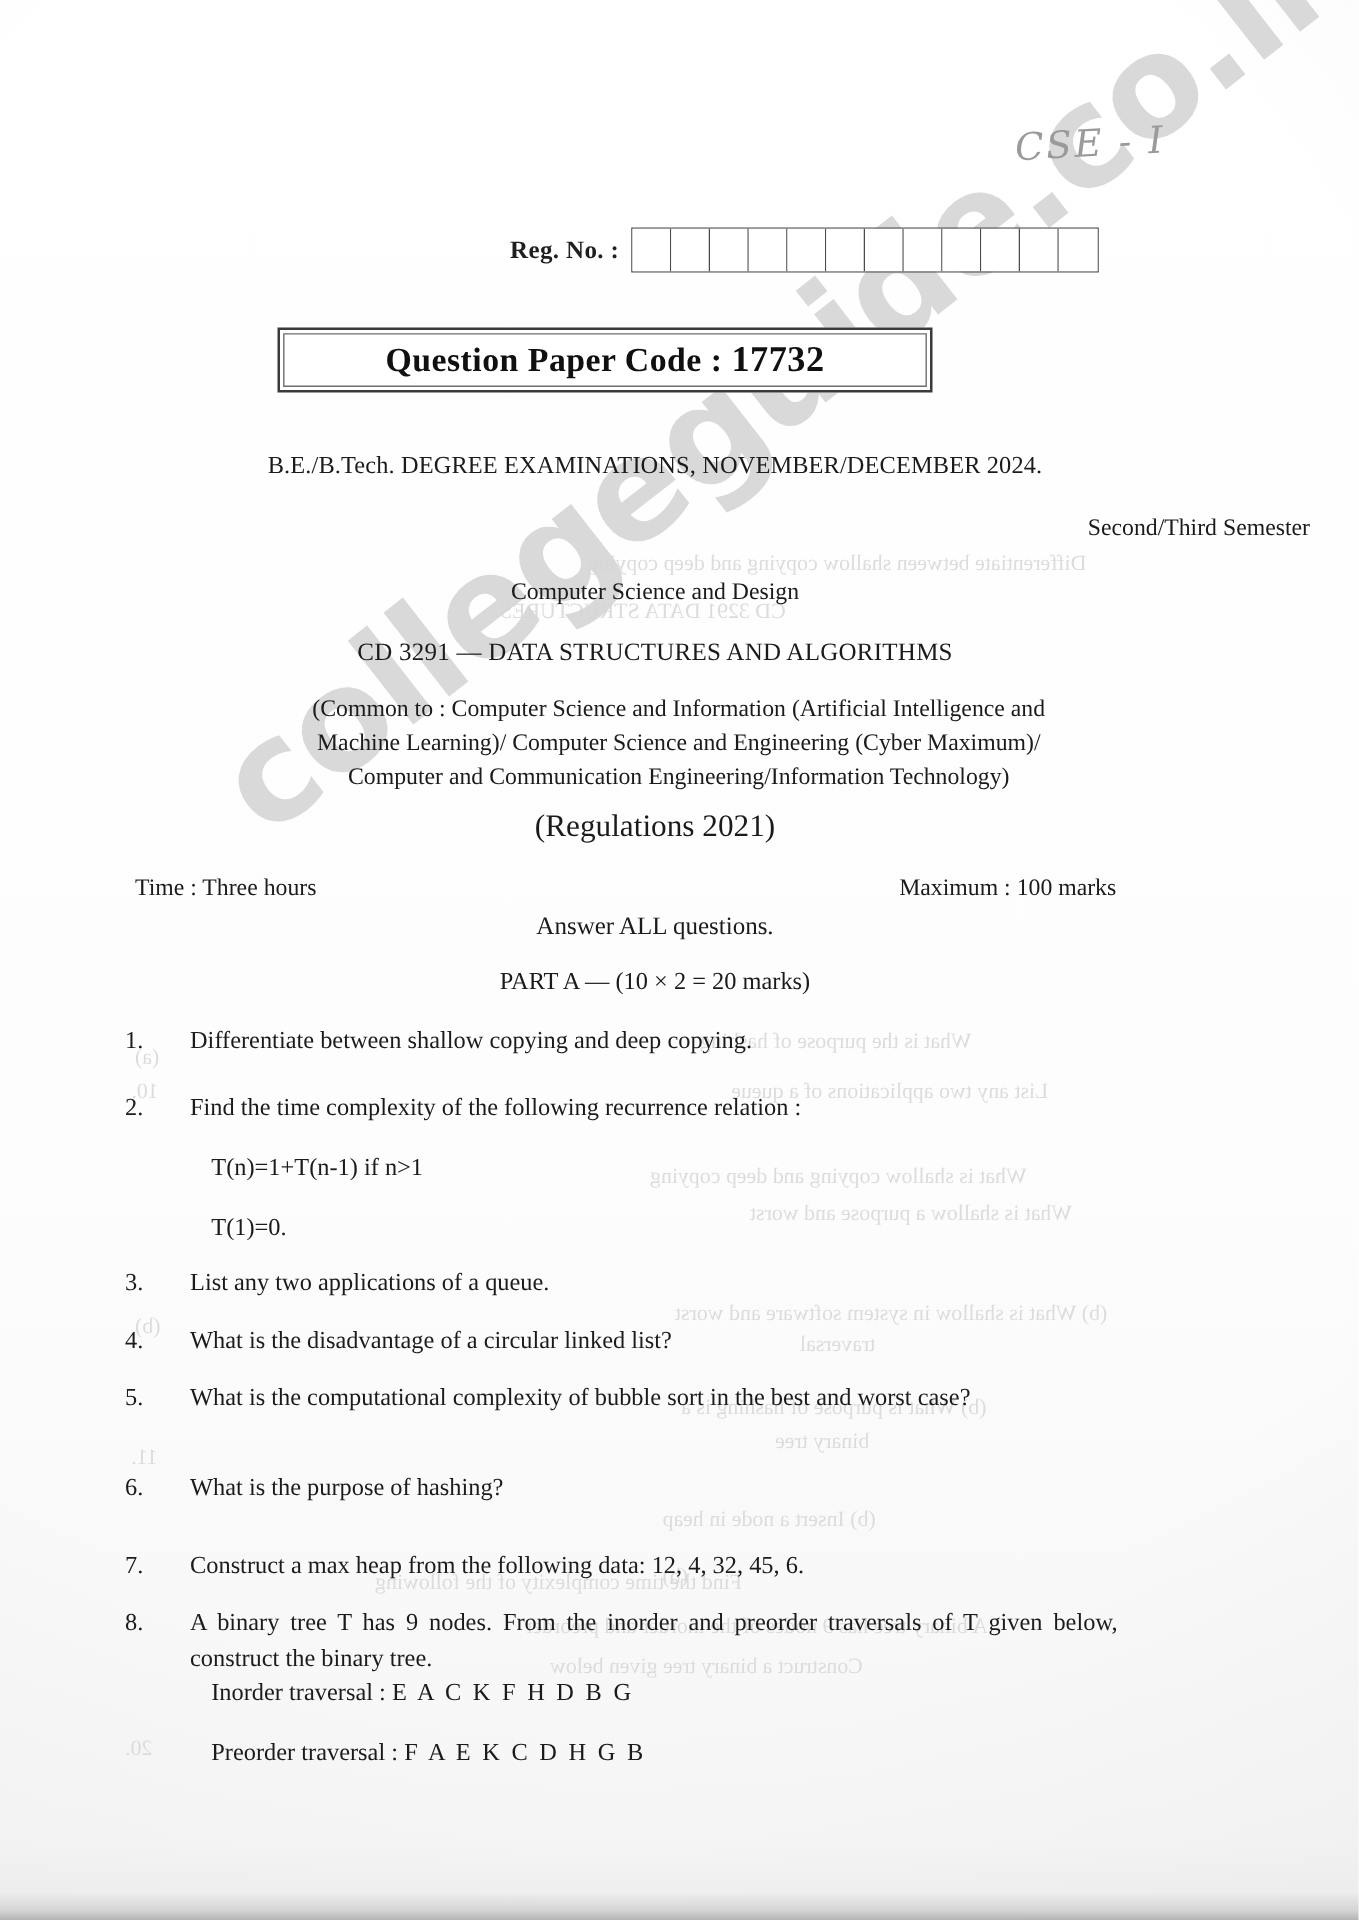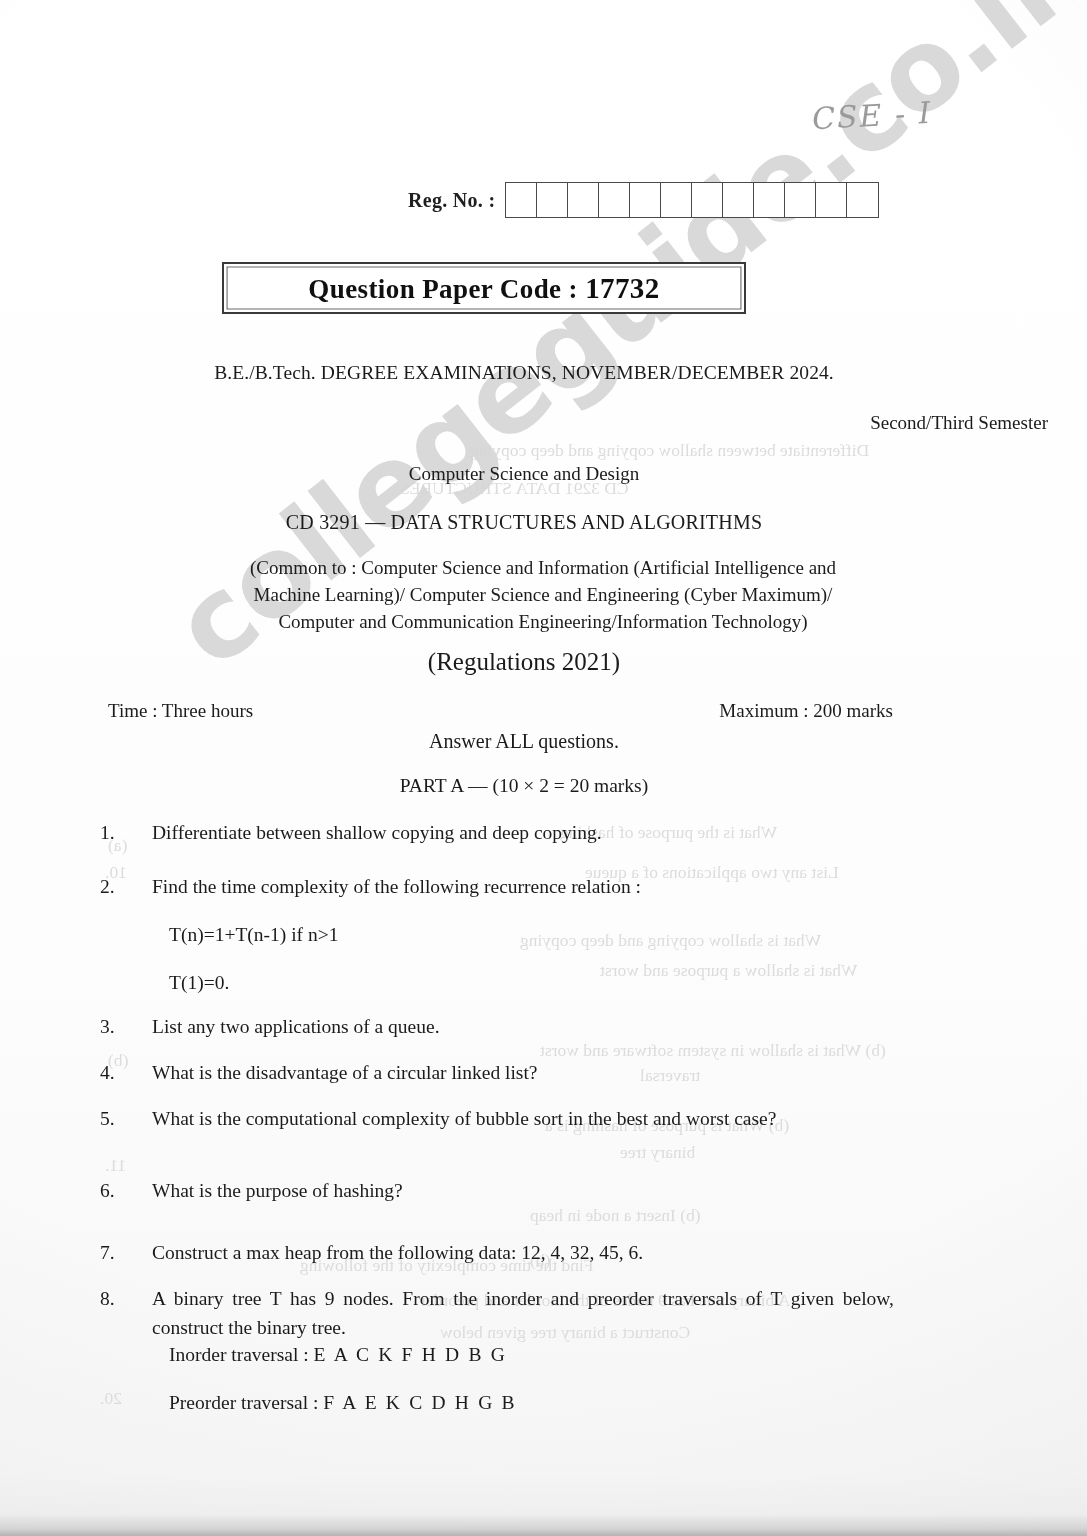--- a/index.html
+++ b/index.html
@@ -266,21 +266,21 @@
   <div class="common-block">
     <div>(Common to : Computer Science and Information (Artificial Intelligence and</div>
     <div>Machine Learning)/ Computer Science and Engineering (Cyber Maximum)/</div>
     <div>Computer and Communication Engineering/Information Technology)</div>
   </div>
 
   <div class="ctr line-reg">(Regulations 2021)</div>
 
   <div class="time-row">
     <div>Time : Three hours</div>
-    <div>Maximum : 200 marks</div>
+    <div>Maximum : 100 marks</div>
   </div>
 
   <div class="ctr line-answer">Answer ALL questions.</div>
   <div class="ctr line-parta">PART A — (10 × 2 = 20 marks)</div>
 
   <div class="q" style="left:100px; top:818px;">
     <div class="q-num">1.</div>
     <div class="q-body nojust">Differentiate between shallow copying and deep copying.</div>
   </div>
 

